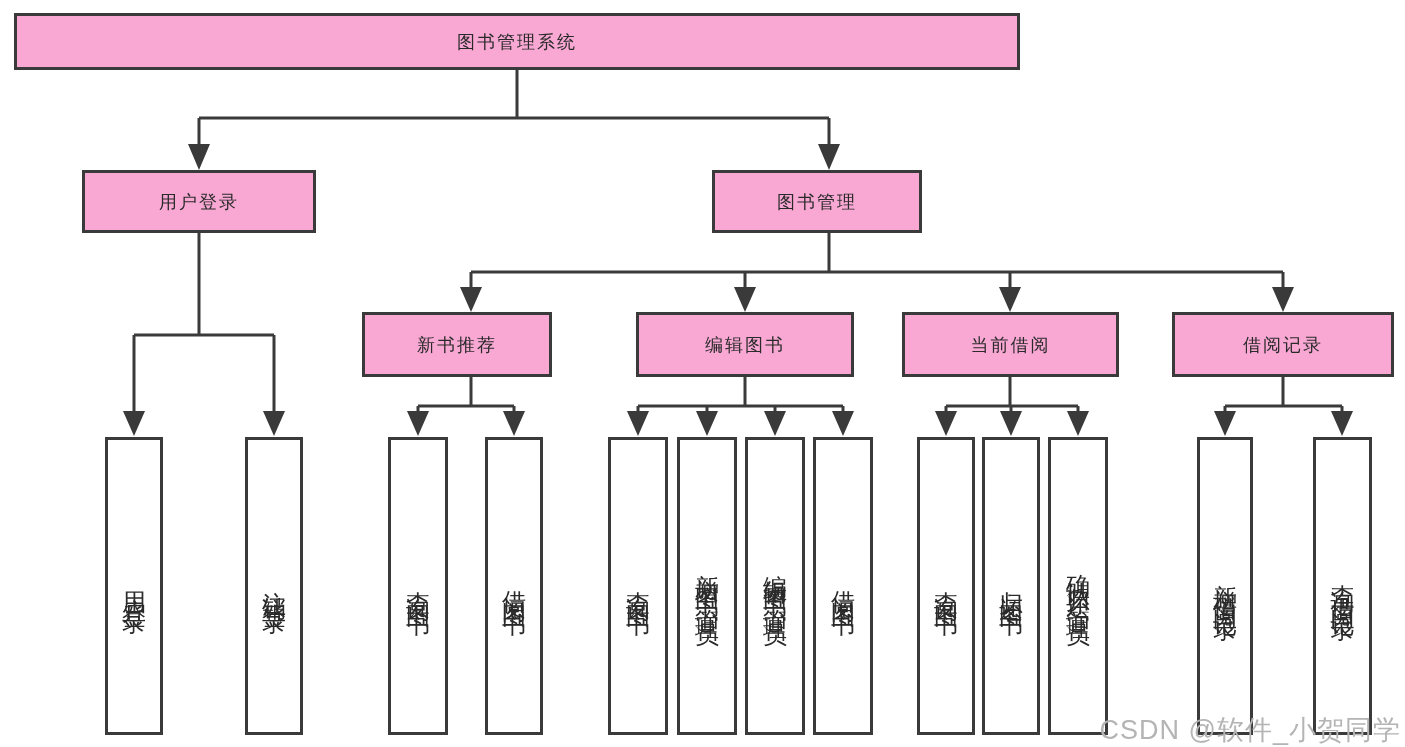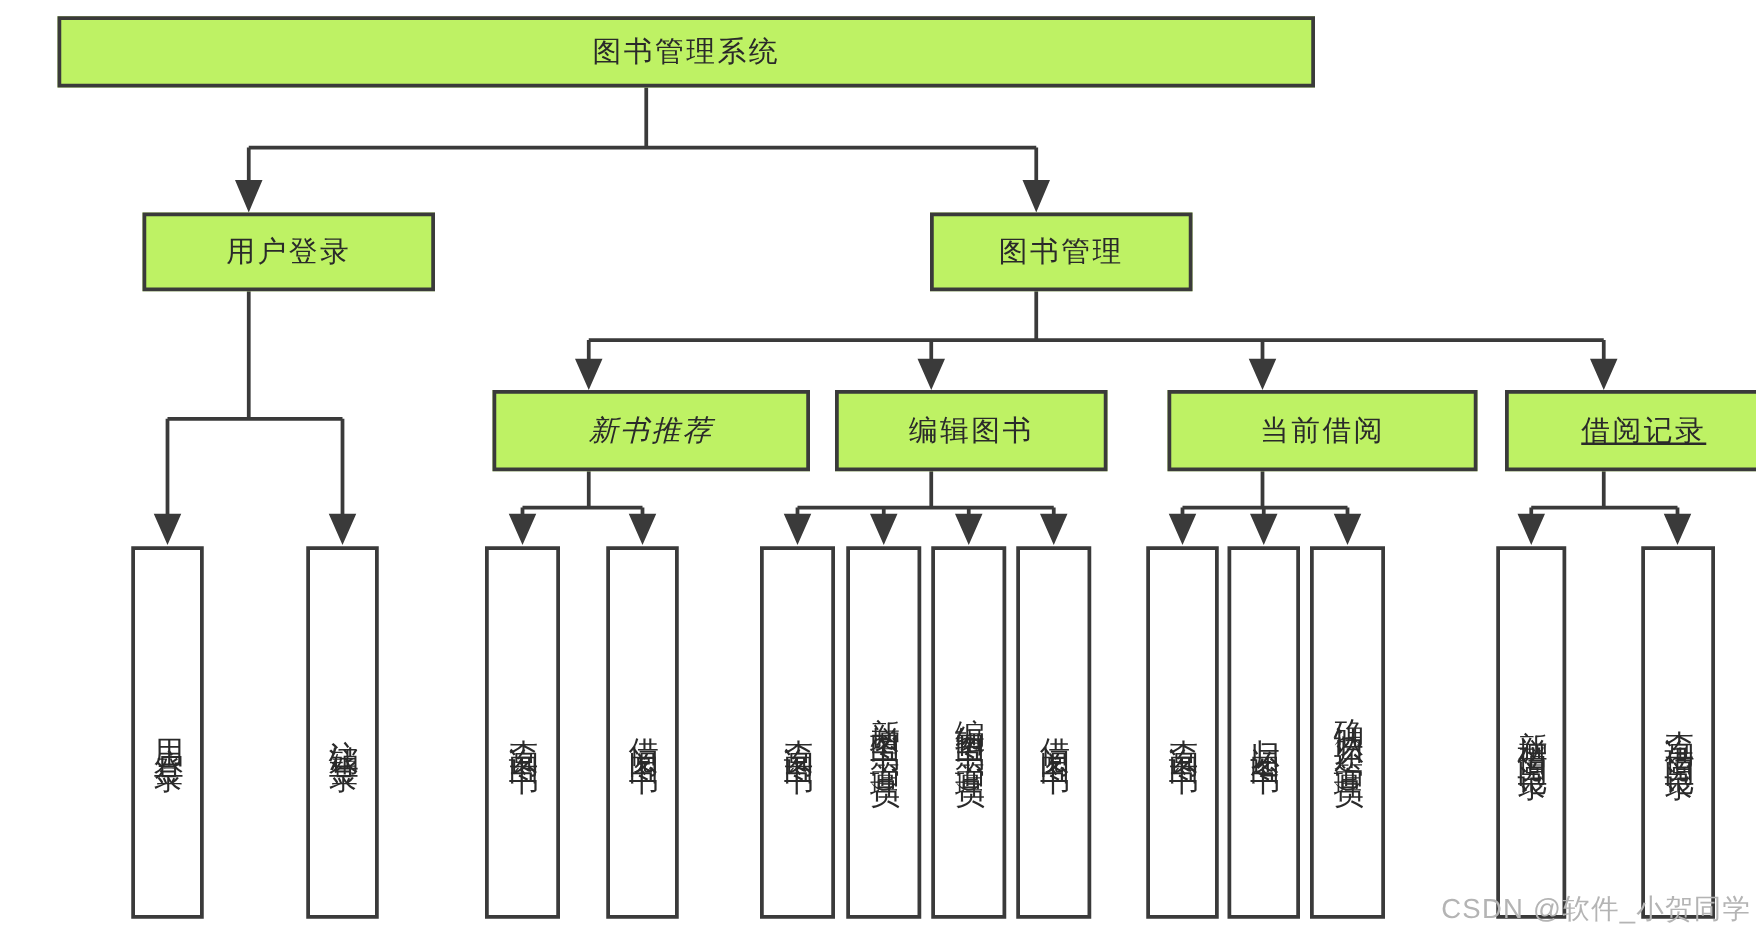--- a/index.html
+++ b/index.html
@@ -13,46 +13,45 @@
   body{font-family:"Liberation Sans","DejaVu Sans",sans-serif;}
   #canvas{
     position:relative;
     width:1405px;height:747px;
     background:var(--background);
     overflow:hidden;
   }
   #connectors{position:absolute;left:0;top:0;z-index:0;}
   .hbox{
     position:absolute;z-index:1;
-    background:#bef264;
+    background:#f9a8d4;
     border:3px solid var(--box-border);
     box-sizing:border-box;
     display:flex;align-items:center;justify-content:center;
-    font-size:23px;letter-spacing:2px;color:var(--text);
+    font-size:18px;letter-spacing:2px;color:var(--text);
     white-space:nowrap;
-    margin-left:32px;
   }
   .vbox{
     position:absolute;z-index:1;
     background:#fff;
     border:3px solid var(--box-border);
     box-sizing:border-box;
     display:flex;align-items:center;justify-content:center;
     top:437px;height:298px;
   }
   .vtext{
     writing-mode:vertical-rl;
     text-orientation:mixed;
     font-size:24px;letter-spacing:7px;line-height:1;
     color:var(--text);white-space:nowrap;
   }
   .watermark{
     position:absolute;z-index:2;
     right:4px;top:712px;
-    font-size:22px;letter-spacing:1px;
+    font-size:27px;letter-spacing:1px;
     color:var(--watermark);
     white-space:nowrap;
   }
 </style>
 </head>
 <body>
 
 <div id="canvas">
 
   <svg id="connectors" width="1405" height="747" viewBox="0 0 1405 747">
@@ -70,24 +69,24 @@
              M627 411h22l-11 25z M696 411h22l-11 25z M764 411h22l-11 25z M832 411h22l-11 25z
              M935 411h22l-11 25z M1000 411h22l-11 25z M1067 411h22l-11 25z
              M1214 411h22l-11 25z M1331 411h22l-11 25z"></path>
   </svg>
 
   <div class="hbox" style="left:14px;top:13px;width:1006px;height:57px;">图书管理系统</div>
 
   <div class="hbox" style="left:82px;top:170px;width:234px;height:63px;">用户登录</div>
   <div class="hbox" style="left:712px;top:170px;width:210px;height:63px;">图书管理</div>
 
-  <div class="hbox" style="left:362px;top:312px;width:254px;height:65px;font-style:italic;">新书推荐</div>
+  <div class="hbox" style="left:362px;top:312px;width:190px;height:65px;">新书推荐</div>
   <div class="hbox" style="left:636px;top:312px;width:218px;height:65px;">编辑图书</div>
-  <div class="hbox" style="left:902px;top:312px;width:248px;height:65px;">当前借阅</div>
-  <div class="hbox" style="left:1172px;top:312px;width:222px;height:65px;text-decoration:underline;">借阅记录</div>
+  <div class="hbox" style="left:902px;top:312px;width:217px;height:65px;">当前借阅</div>
+  <div class="hbox" style="left:1172px;top:312px;width:222px;height:65px;">借阅记录</div>
 
   <div class="vbox" style="left:105px;width:58px;">
     <span class="vtext">用户登录</span>
   </div>
   <div class="vbox" style="left:245px;width:58px;">
     <span class="vtext">注销登录</span>
   </div>
 
   <div class="vbox" style="left:388px;width:60px;">
     <span class="vtext">查询图书</span>

